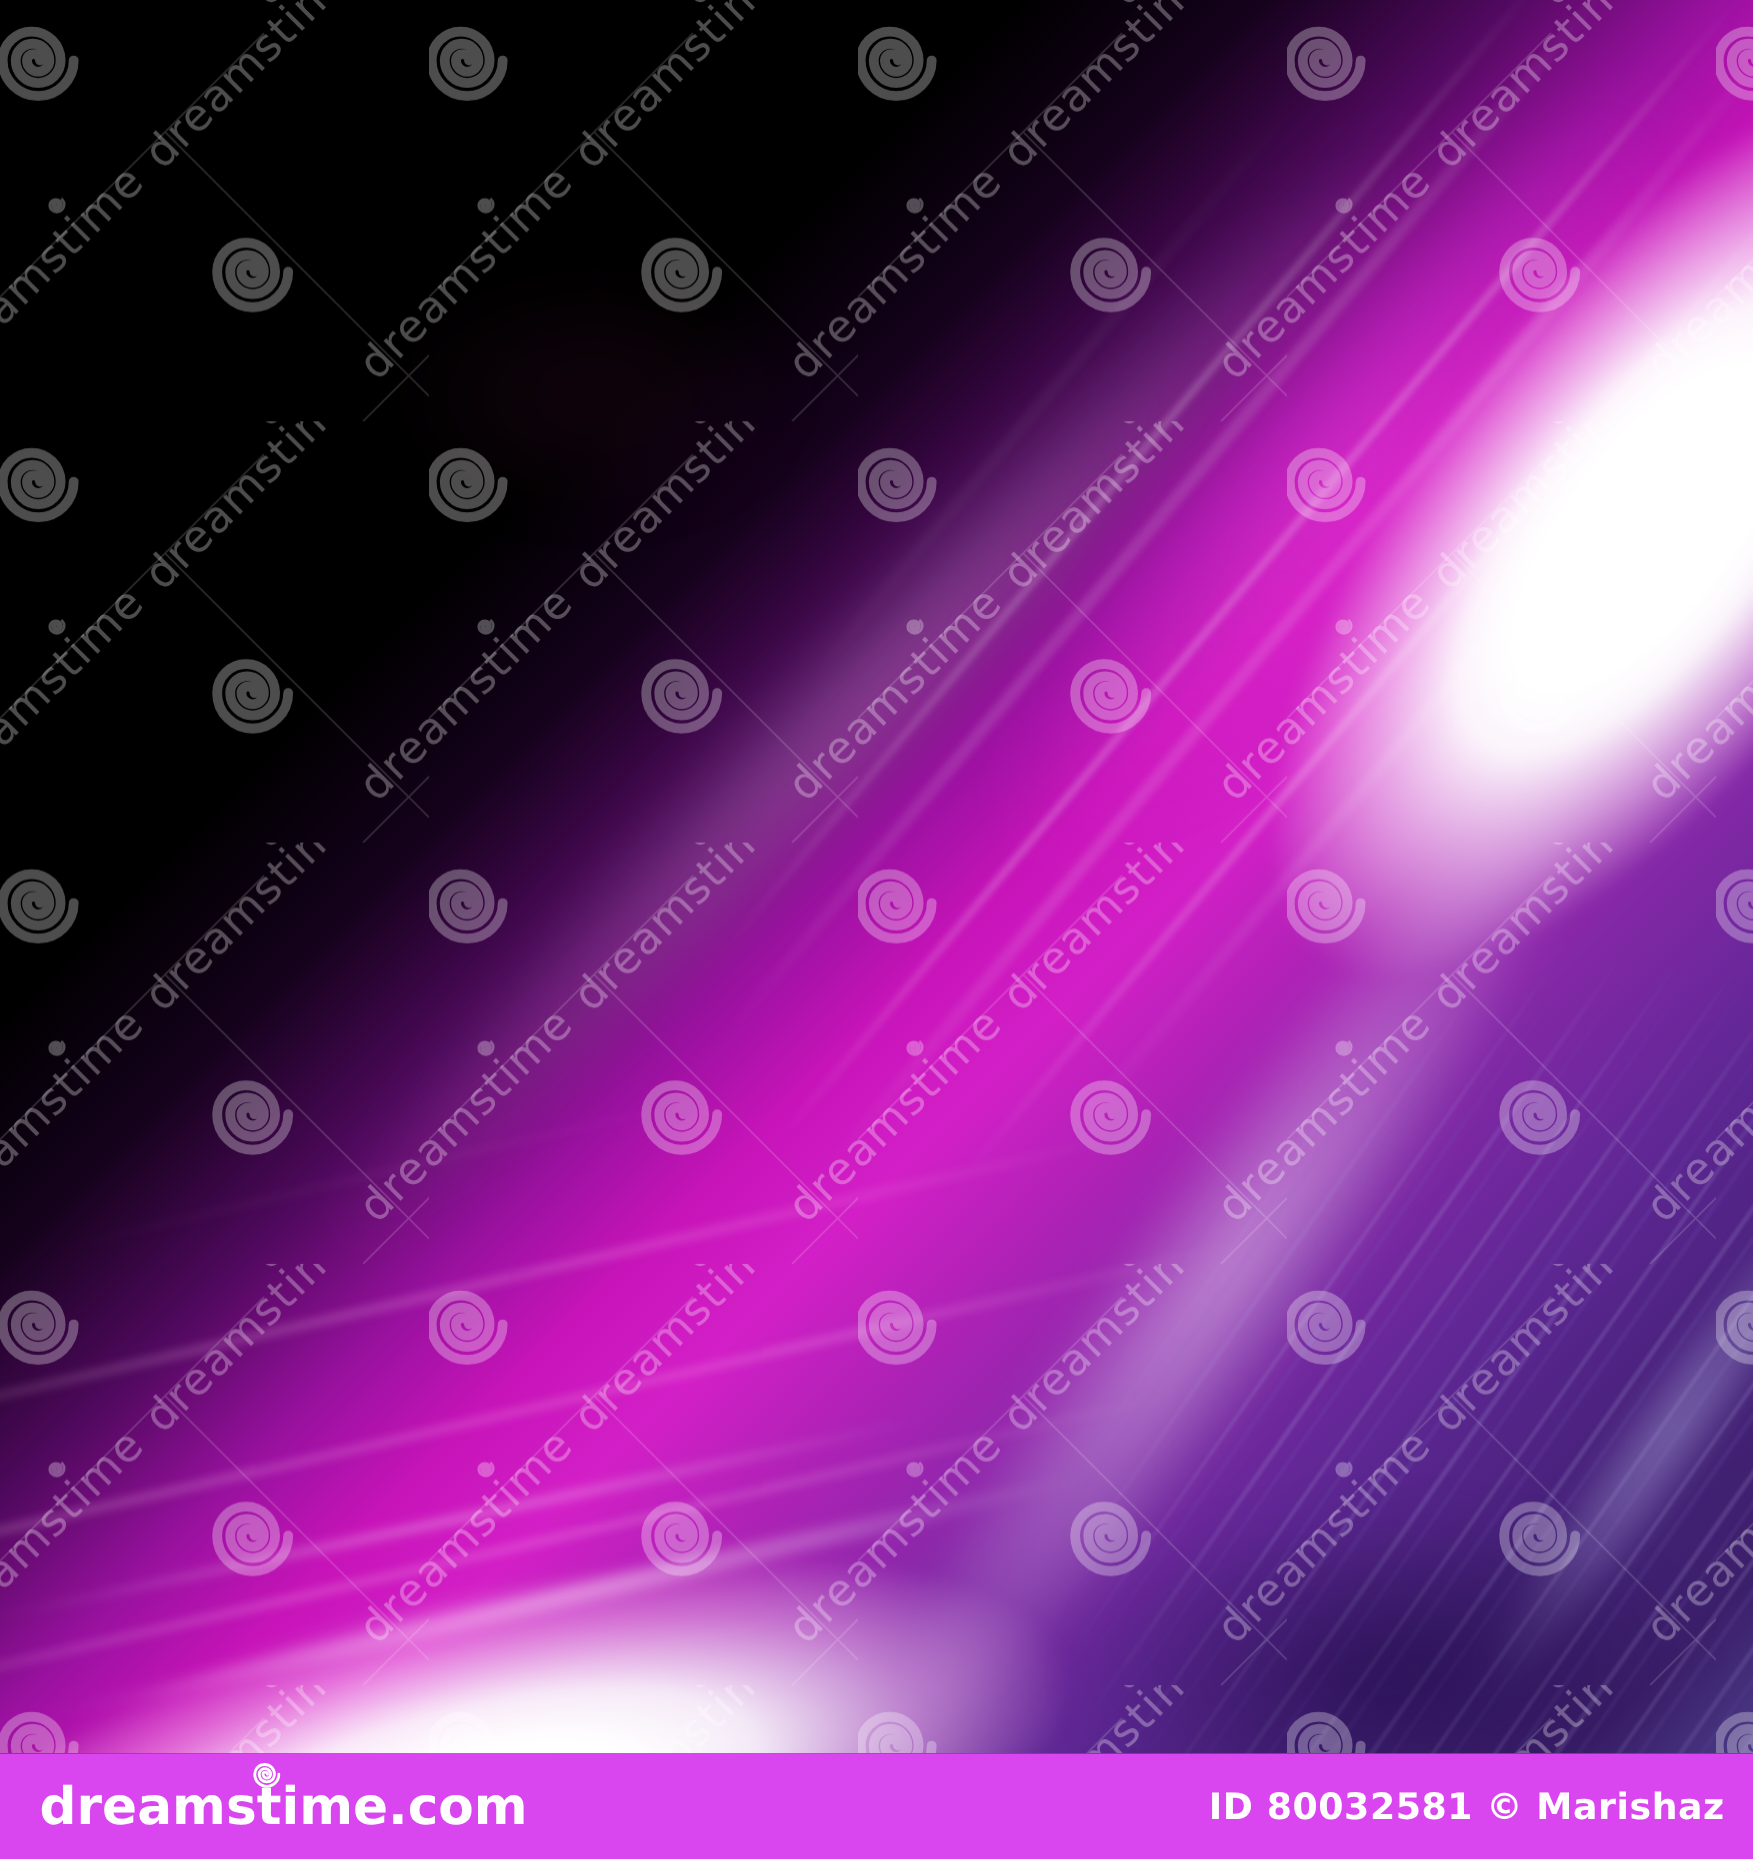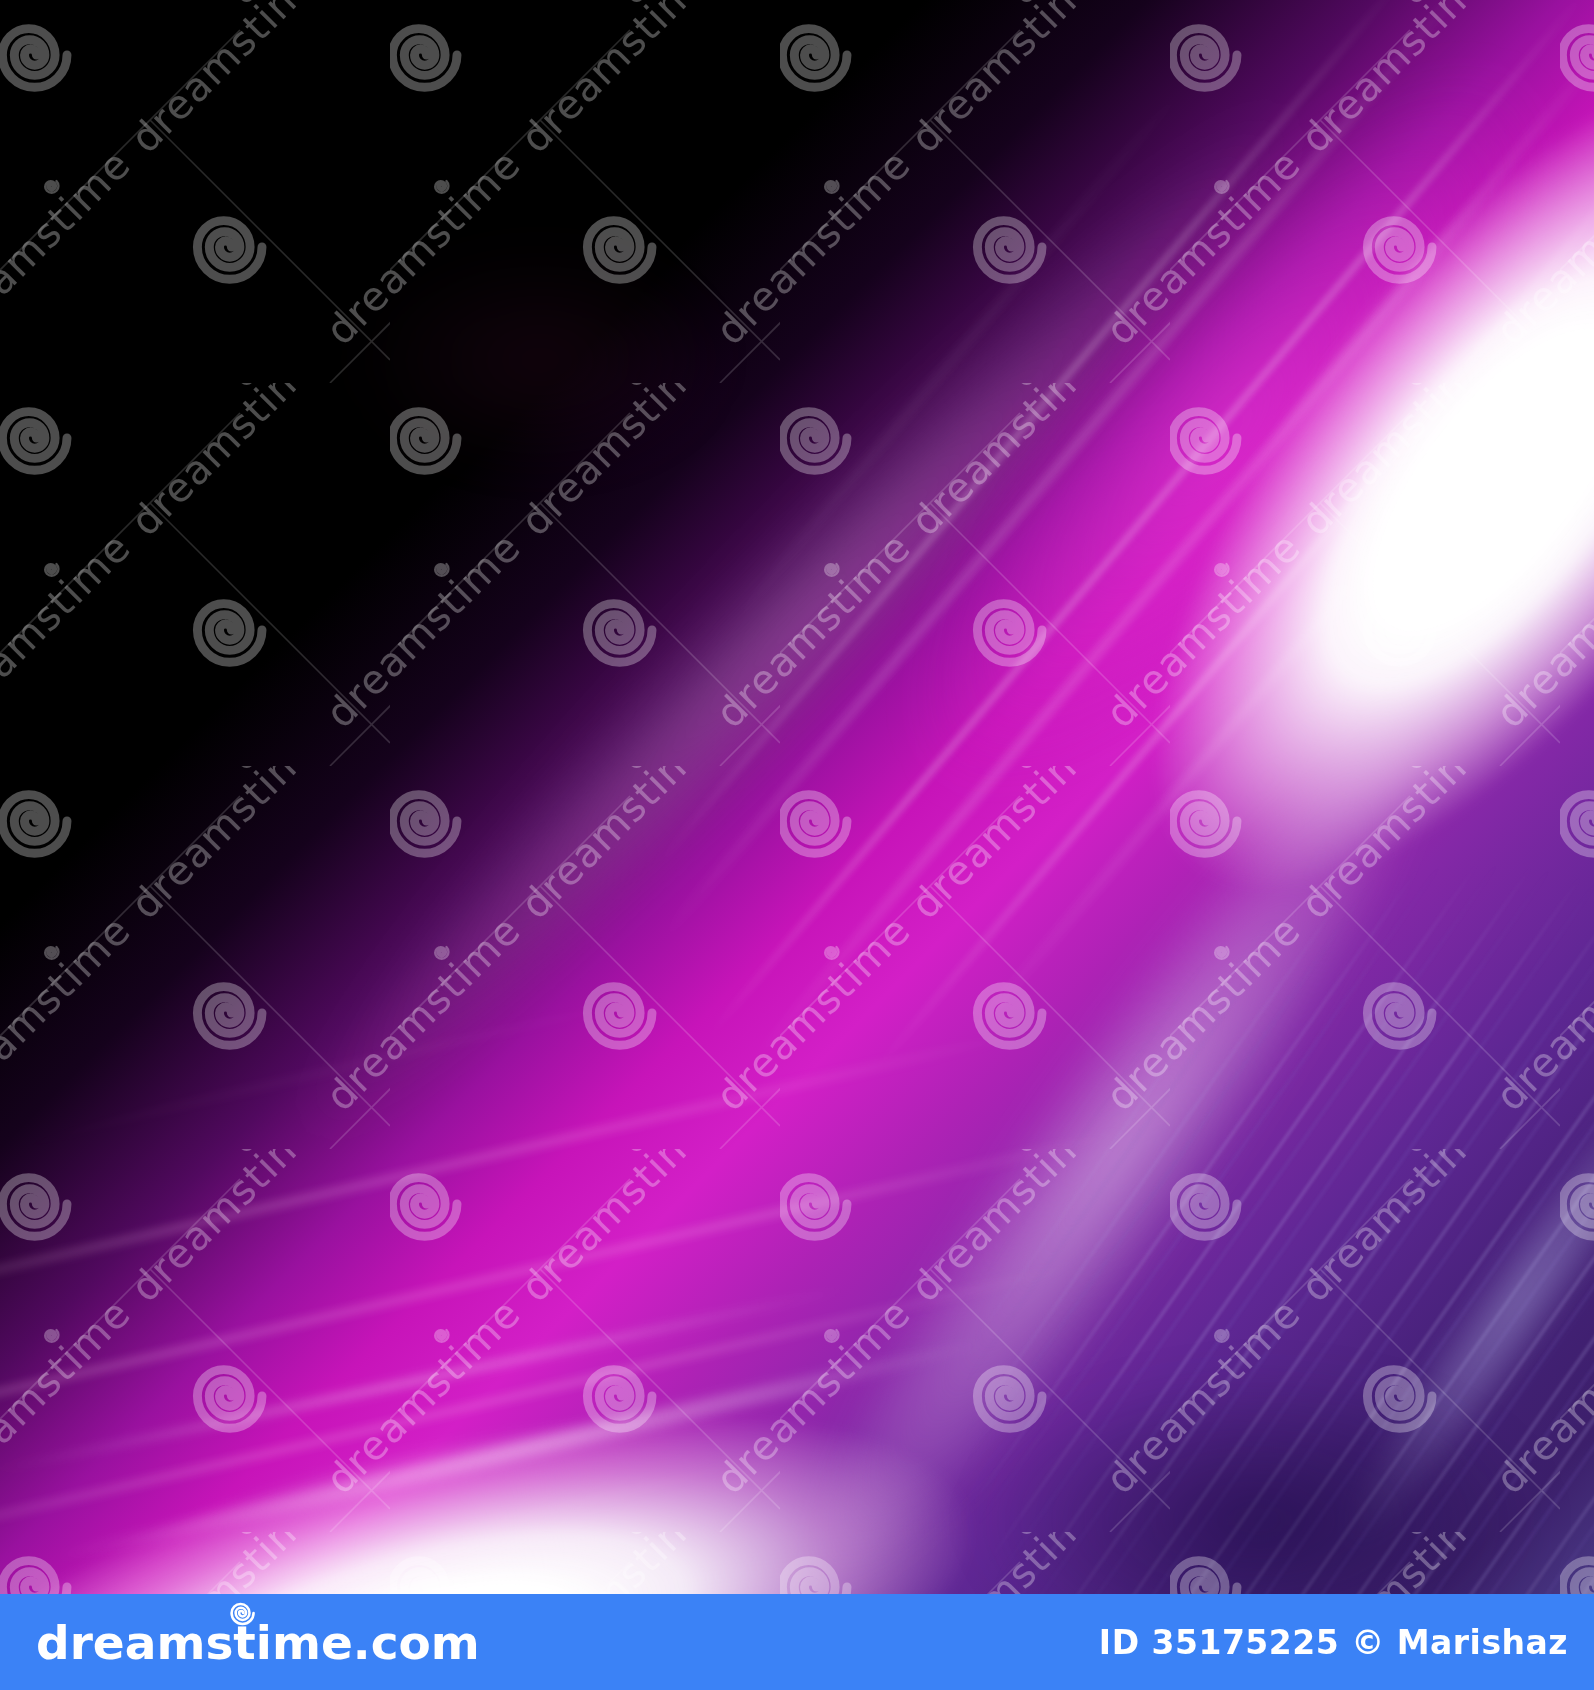--- a/index.html
+++ b/index.html
@@ -135,21 +135,21 @@
   .blob-dark{
     left:860px;top:1310px;width:800px;height:420px;
     background:radial-gradient(closest-side,rgba(18,6,55,.5),rgba(18,6,55,0) 72%);
     filter:blur(22px);
   }
   .wm-svg{position:absolute;left:0;top:0;}
   
   .footer-bar{
     position:absolute;left:0;top:1594px;
     width:1594px;height:96px;
-    background:#3b82f6;
+    background:#d946ef;
   }
   .logo-wrap{
     position:absolute;left:36px;top:0;height:96px;
     display:flex;align-items:center;
   }
   .logo-text{
     color:#ffffff;
     font-weight:bold;
     font-size:47px;
     letter-spacing:0px;
@@ -229,17 +229,17 @@
   </div>
 
   <div class="footer-bar">
     <div class="logo-wrap">
       <span class="logo-text">dreamstime.com</span>
       <svg class="logo-spiral" width="26" height="26" viewBox="-45 -45 90 90">
         <path d="M 40 0 A 38 38 0 0 1 -36 0 A 31 31 0 0 1 26 0 A 24 24 0 0 1 -22 0 A 18 18 0 0 1 14 0 A 12 12 0 0 1 -10 0 A 7 7 0 0 1 4 0" fill="none" stroke="#ffffff" stroke-width="9" stroke-linecap="round"></path>
       </svg>
     </div>
     <div class="credit-wrap">
-      <span class="credit-text">ID 35175225 © Marishaz</span>
+      <span class="credit-text">ID 80032581 © Marishaz</span>
     </div>
   </div>
 
 </div>
 
 </body></html>

